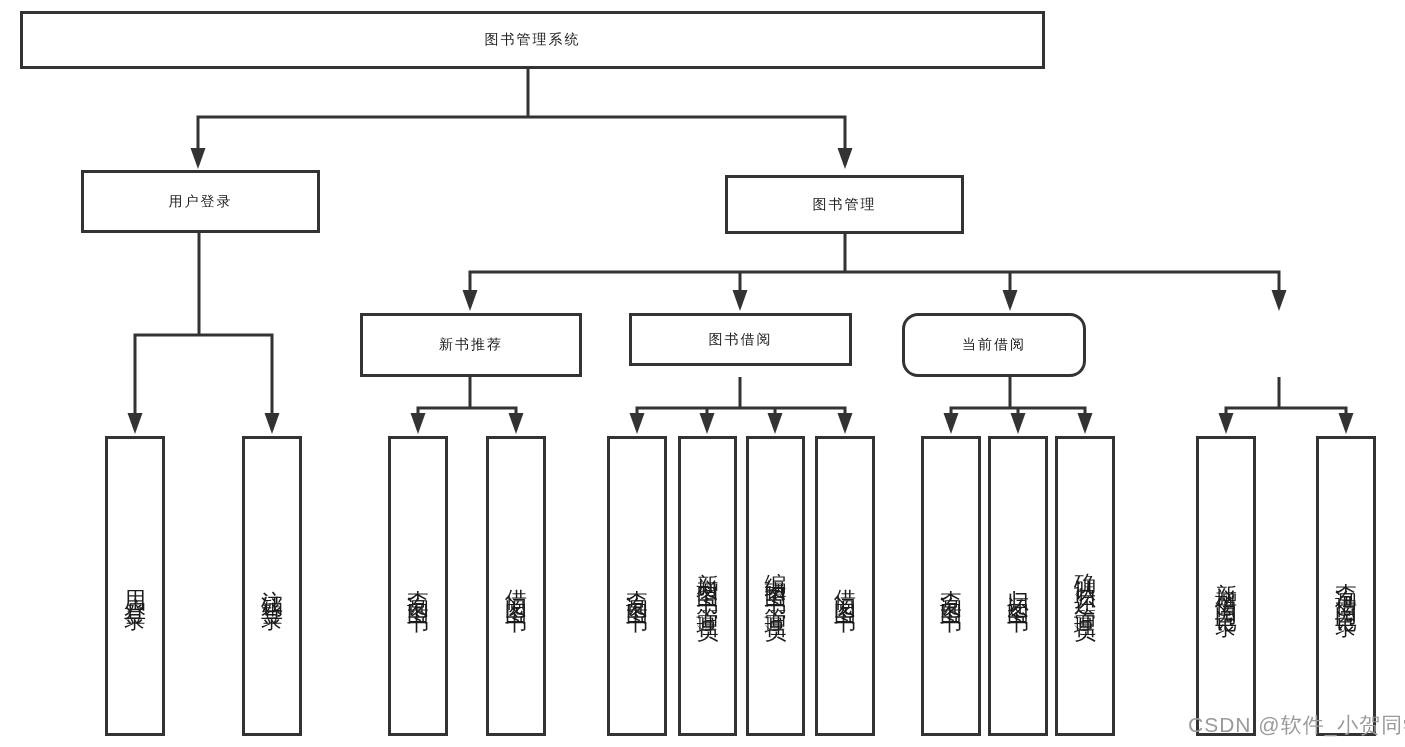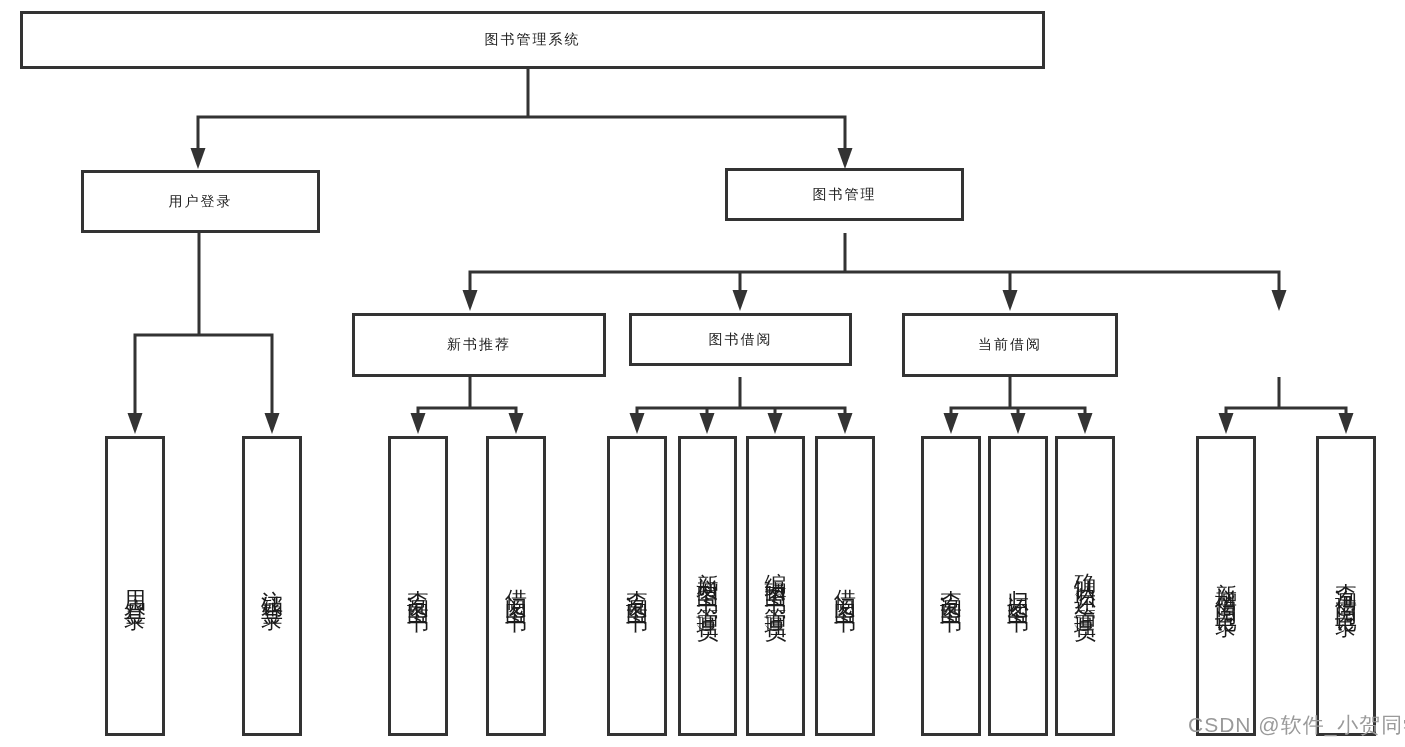--- a/index.html
+++ b/index.html
@@ -73,31 +73,31 @@
     </g>
   </svg>
 
   <div class="node" style="left:20px;top:11px;width:1025px;height:58px;">
     <span>图书管理系统</span>
   </div>
 
   <div class="node" style="left:81px;top:170px;width:239px;height:63px;">
     <span>用户登录</span>
   </div>
-  <div class="node" style="left:725px;top:168px;width:239px;height:53px;">
+  <div class="node" style="left:725px;top:175px;width:239px;height:59px;">
     <span>图书管理</span>
   </div>
 
-  <div class="node" style="left:352px;top:313px;width:254px;height:64px;">
+  <div class="node" style="left:360px;top:313px;width:222px;height:64px;">
     <span>新书推荐</span>
   </div>
   <div class="node" style="left:629px;top:313px;width:223px;height:53px;">
     <span>图书借阅</span>
   </div>
-  <div class="node" style="left:902px;top:313px;width:216px;height:64px;">
+  <div class="node" style="left:902px;top:313px;width:184px;height:64px;border-radius:16px;">
     <span>当前借阅</span>
   </div>
 
   <div class="leaf" style="left:105px;">
     <span>用户登录</span>
   </div>
   <div class="leaf" style="left:242px;">
     <span>注销登录</span>
   </div>
   <div class="leaf" style="left:388px;">

